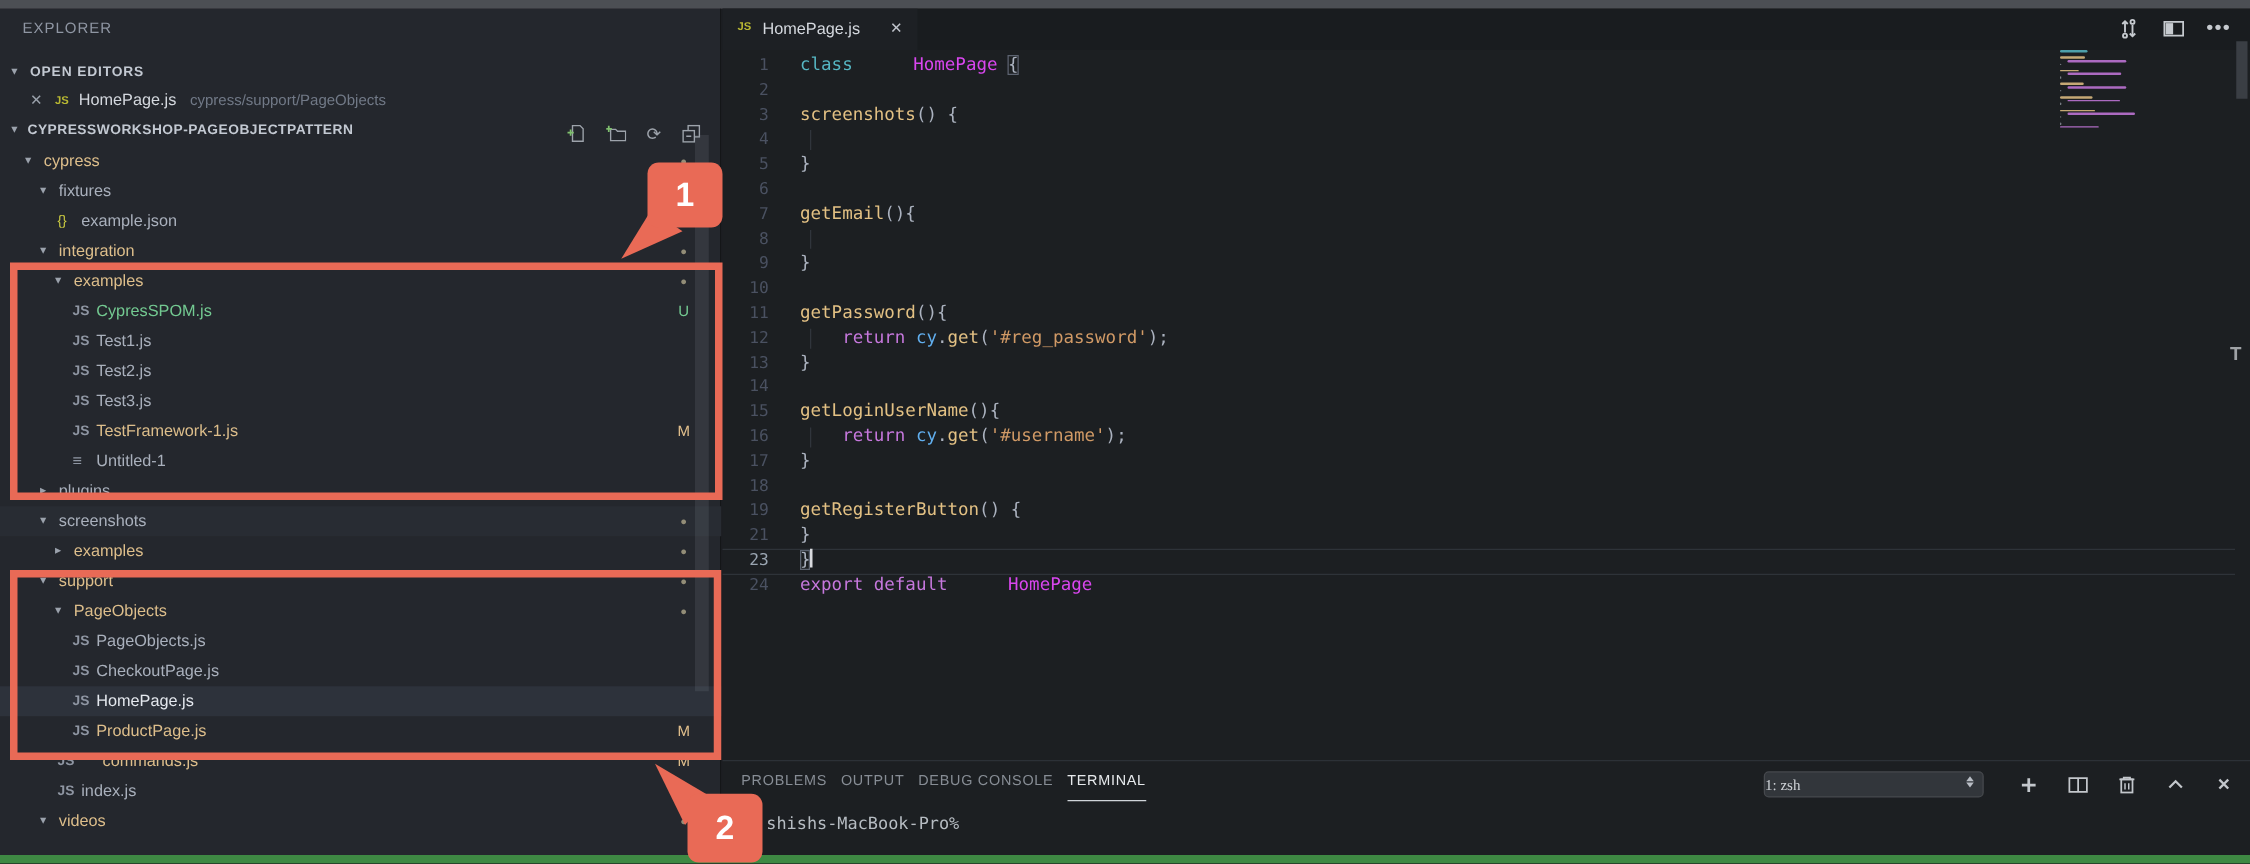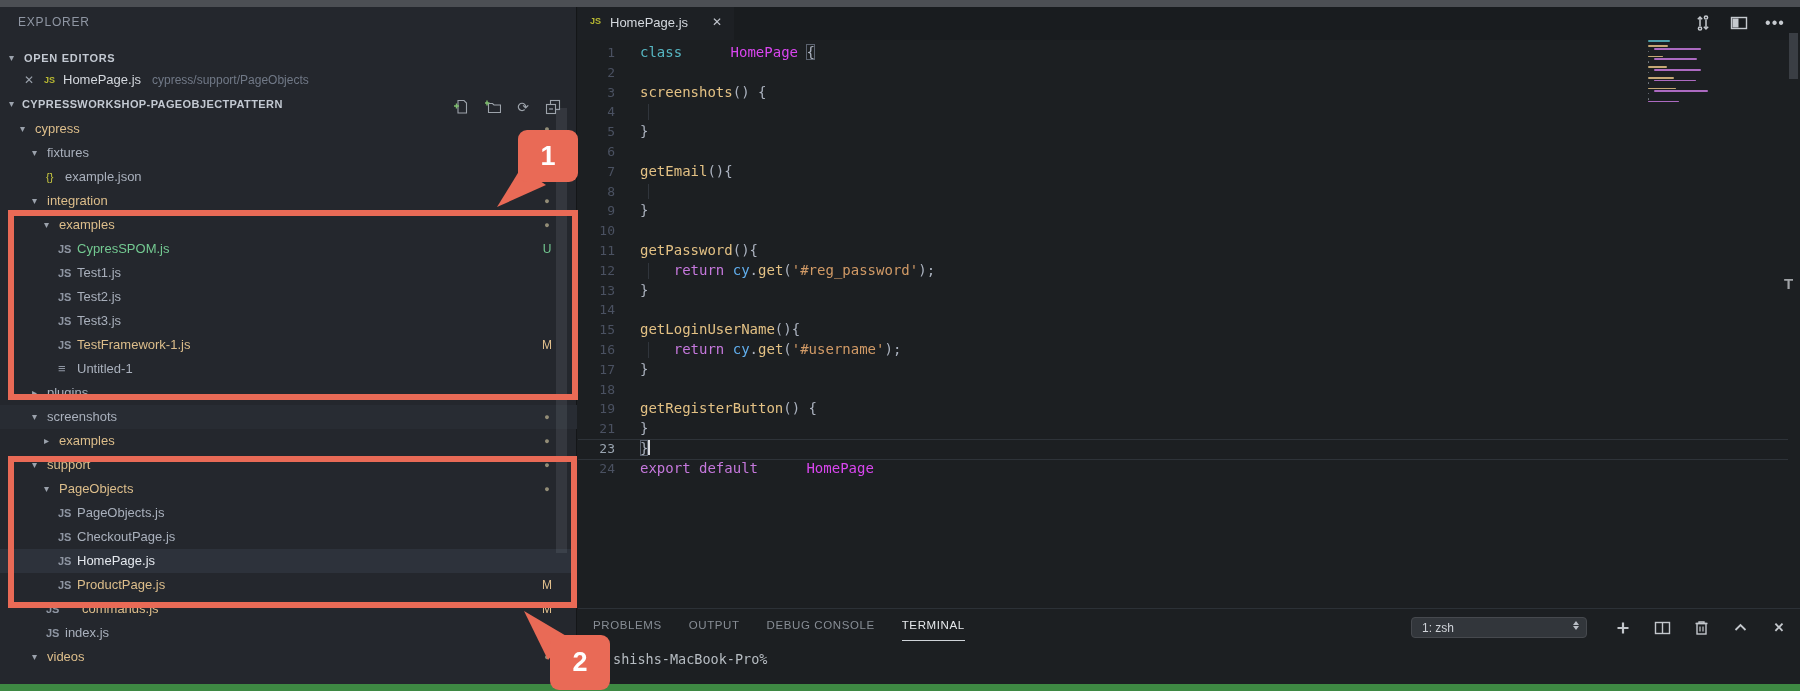--- a/index.html
+++ b/index.html
@@ -72,27 +72,27 @@
   .cursor{display:inline-block;width:2px;height:15px;background:#d8dade;vertical-align:-2px;}
 
   .minimap{position:absolute;left:1070px;top:33px;width:60px;}
   .mm-line{height:1.6px;margin-bottom:1.05px;border-radius:1px;opacity:.85;}
   .ed-thumb{position:absolute;left:1211px;top:26px;width:9px;height:46px;background:#3a3e44;}
   .ovl-T{position:absolute;left:1206px;top:268px;font-size:15px;color:#9fa2a6;font-weight:bold;}
 
   
   .panel{position:absolute;left:578px;top:608px;width:1222px;height:76px;background:#1c1f22;
     border-top:1px solid #2c3137;box-sizing:border-box;}
-  .ptabs{position:absolute;left:15px;top:10px;display:flex;gap:27px;}
+  .ptabs{position:absolute;left:15px;top:10px;display:flex;gap:11px;}
   .ptab{font-size:11.5px;letter-spacing:.6px;color:#878d95;padding-bottom:9px;cursor:pointer;}
   .ptab.active{color:#e6e9ec;border-bottom:1.5px solid #cfd4d9;}
   .pctrl{position:absolute;right:12px;top:8px;display:flex;gap:21px;align-items:center;}
   .shell-select{width:176px;height:21px;background:#32363b;border:1px solid #46494e;border-radius:4px;
-    position:relative;color:#cfd3d8;font-size:12px;line-height:20px;padding-left:10px;box-sizing:border-box;
-    margin-right:6px;cursor:pointer;}
+    position:relative;color:#cfd3d8;font-size:12px;line-height:20px;box-sizing:border-box;
+    margin-right:6px;cursor:pointer;font-family:Liberation Serif, serif;}
   .sel-arrows{position:absolute;right:7px;top:3px;display:flex;flex-direction:column;gap:1px;}
   .sel-arrows i{width:0;height:0;border-left:3.5px solid transparent;border-right:3.5px solid transparent;}
   .sel-arrows .up{border-bottom:4.5px solid #b9bec5;}
   .sel-arrows .dn{border-top:4.5px solid #b9bec5;}
   .picon{width:18px;height:18px;display:flex;align-items:center;justify-content:center;color:#c3c7cc;cursor:pointer;}
   .picon.textic{font-size:13px;font-weight:bold;}
   .term-line{position:absolute;left:35px;top:42px;font-size:13.5px;color:#b6bcc2;}
 
   
   .statusbar{position:absolute;left:0;top:684px;width:1800px;height:7px;}

